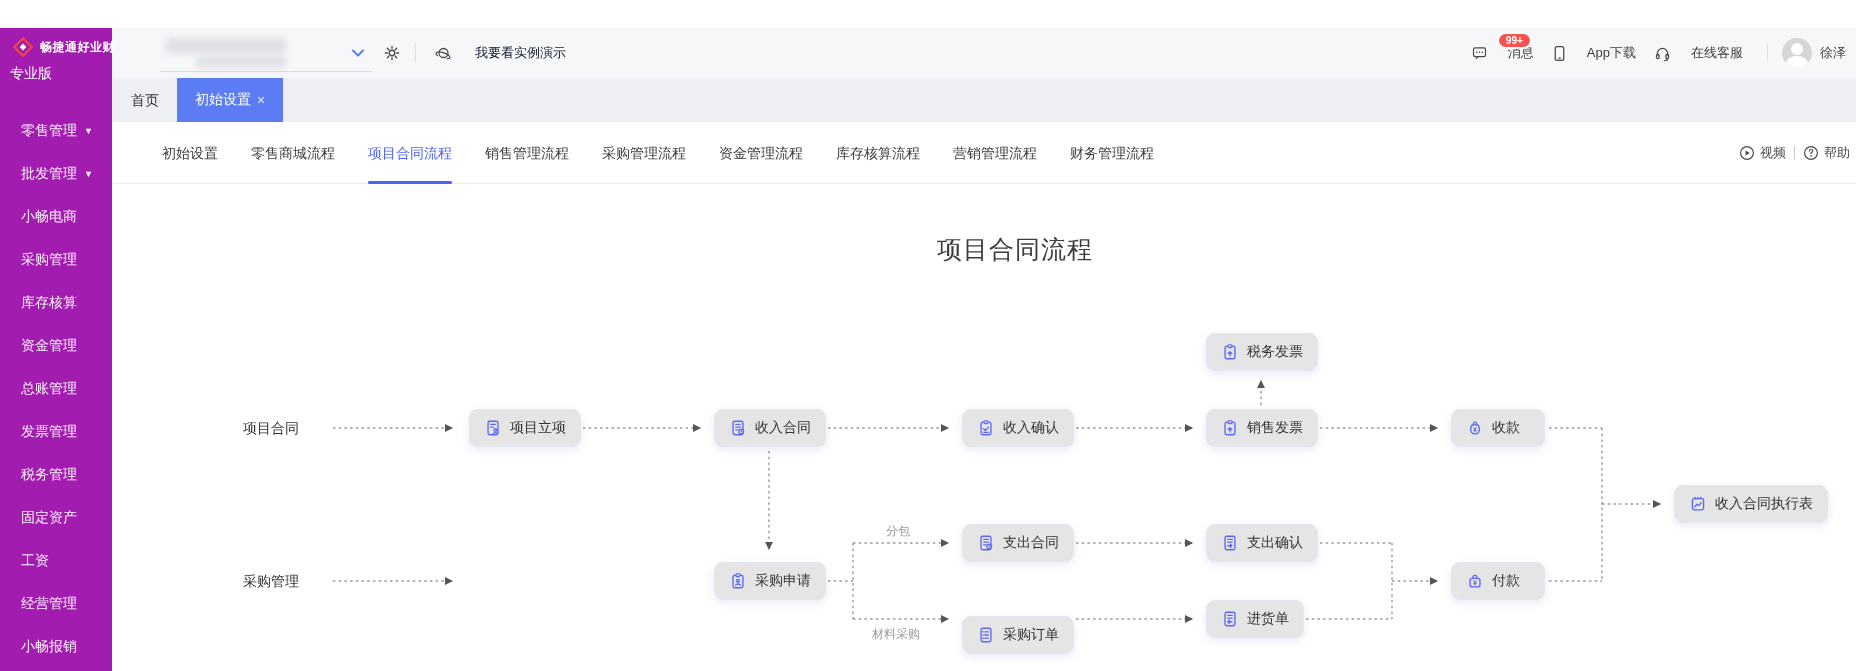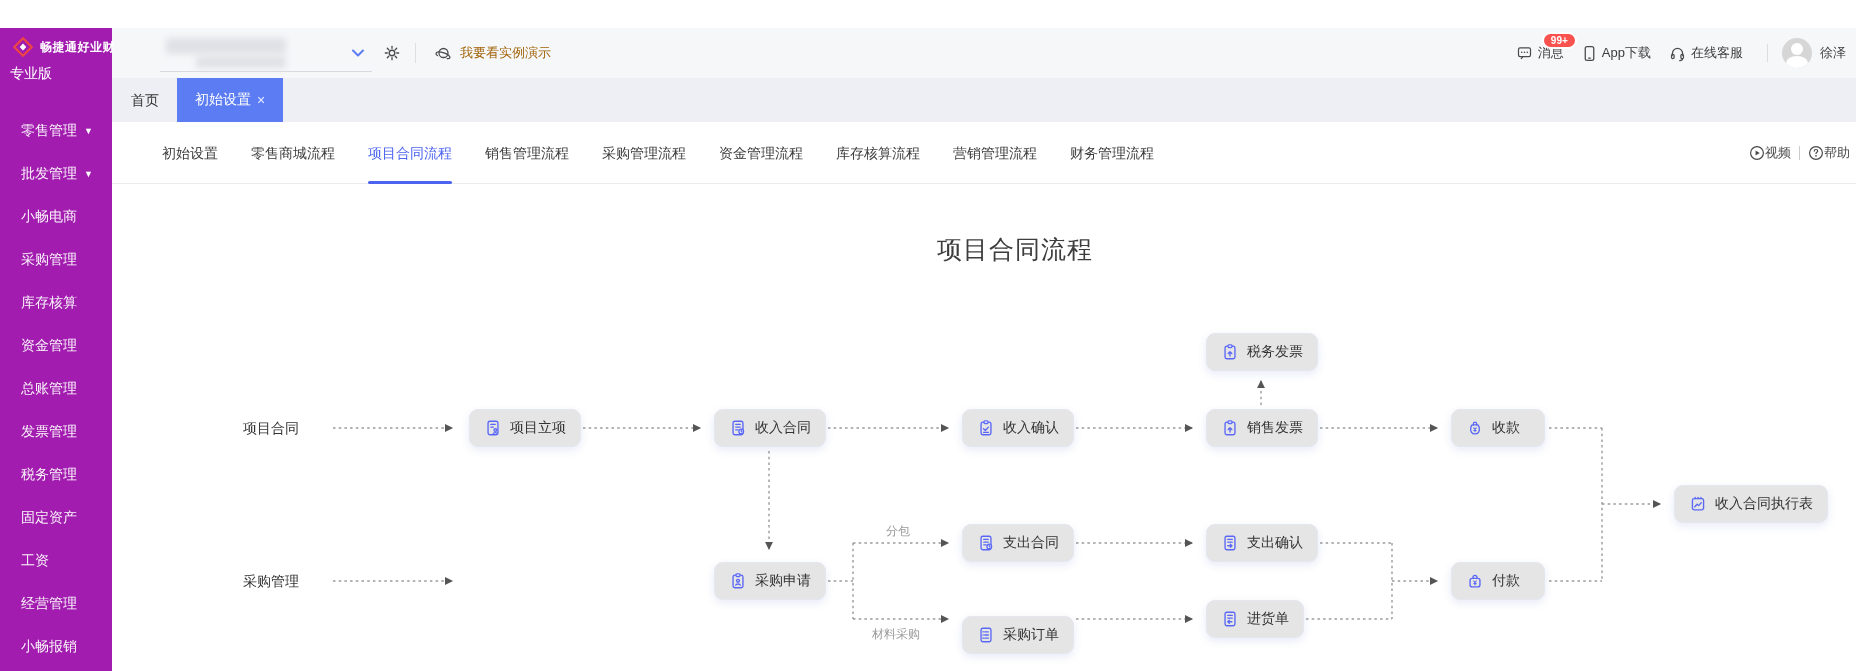--- a/index.html
+++ b/index.html
@@ -18,23 +18,23 @@
   .menu-item { height:43px; display:flex; align-items:center; padding-left:21px; color:rgba(255,255,255,.95);
                font-size:14px; font-weight:500; cursor:pointer; white-space:nowrap; }
   .menu-item .caret { font-size:9px; margin-left:7px; color:#fff; }
 
   
   .header { position:absolute; left:112px; top:28px; width:1744px; height:50px; background:#f6f7f9; z-index:4; }
   .blur-blob { position:absolute; background:#dfe1e6; border-radius:3px; filter:blur(3px); }
   .org-underline { position:absolute; left:48px; top:43px; width:212px; height:1px; background:#d8dadf; }
   .hdr-ic { position:absolute; display:flex; align-items:center; color:#4a4a4a; }
   .hdr-divider { position:absolute; width:1px; height:20px; background:#e0e0e3; top:15px; }
-  .demo-text { position:absolute; left:348px; top:0; height:50px; line-height:50px; font-size:13px; color:#a16207; cursor:pointer; }
+  .demo-text { position:absolute; left:363px; top:0; height:50px; line-height:50px; font-size:13px; color:#0f172a; cursor:pointer; }
   .hdr-right { position:absolute; right:0; top:0; height:50px; display:flex; align-items:center; gap:8px; padding-right:2px; }
-  .hdr-group { position:relative; display:flex; align-items:center; gap:5px; font-size:13px; color:#3c3c3c; cursor:pointer; margin-right:10px; }
+  .hdr-group { position:relative; display:flex; align-items:center; gap:20px; font-size:13px; color:#3c3c3c; cursor:pointer; margin-right:10px; }
   .badge { position:absolute; top:-12px; left:26px; background:#f9524f; color:#fff; font-size:10px; font-weight:700;
            padding:1px 7px; border-radius:9px; border:2px solid #fff; white-space:nowrap; }
   .v-sep { width:1px; height:18px; background:#ddd; margin:0 6px; }
   .avatar { width:30px; height:30px; border-radius:50%; background:#d6d6d6; position:relative; overflow:hidden; flex:0 0 auto; cursor:pointer; }
   .avatar:before { content:""; position:absolute; left:9px; top:5px; width:12px; height:12px; border-radius:50%; background:#fff; }
   .avatar:after { content:""; position:absolute; left:4px; top:18px; width:22px; height:14px; border-radius:50%; background:#fff; }
   .user-name { font-size:13px; color:#3c3c3c; width:34px; overflow:hidden; white-space:nowrap; }
 
   
   .tabband { position:absolute; left:112px; top:78px; width:1848px; height:44px; background:#edeff4; z-index:4;padding-left:36px; }
@@ -46,21 +46,21 @@
 
   
   .content { position:absolute; left:112px; top:122px; width:1744px; height:549px; background:#fff; z-index:3; }
   .subnav { position:relative; height:62px; border-bottom:1px solid #ebebeb; display:flex; align-items:center;
             gap:33px; padding-left:50px; }
   .subnav-tab { position:relative; font-size:14px; color:#3c3c3c; cursor:pointer; height:62px; line-height:62px; white-space:nowrap; }
   .subnav-tab.active { color:#4c64f0; }
   .subnav-tab.active:after { content:""; position:absolute; left:0; right:0; bottom:0; height:3px; background:#4c64f0; border-radius:2px; }
   .subnav-tools { position:absolute; right:6px; top:0; height:62px; display:flex; align-items:center; gap:8px;
                   font-size:13px; color:#4a4a4a; }
-  .subnav-tools .tool { display:flex; align-items:center; cursor:pointer; }
+  .subnav-tools .tool { display:flex; align-items:center; gap:5px; cursor:pointer; }
   .tool-sep { width:1px; height:14px; background:#ccc; }
 
   
   .flow-layer { position:absolute; left:0; top:0; width:1856px; height:671px; z-index:6; pointer-events:none; }
   .flow-layer > * { pointer-events:auto; }
   .flow-title { position:absolute; left:937px; top:233px; font-size:25px; font-weight:500; color:#3d3d3d; letter-spacing:1px; }
   .lane-label { position:absolute; font-size:14px; color:#333; }
   .branch-label { position:absolute; font-size:12px; color:#9a9a9a; }
   .connectors { position:absolute; left:0; top:0; pointer-events:none; }
   .node { position:absolute; height:38px; display:flex; align-items:center; gap:8px; padding:0 14px;

